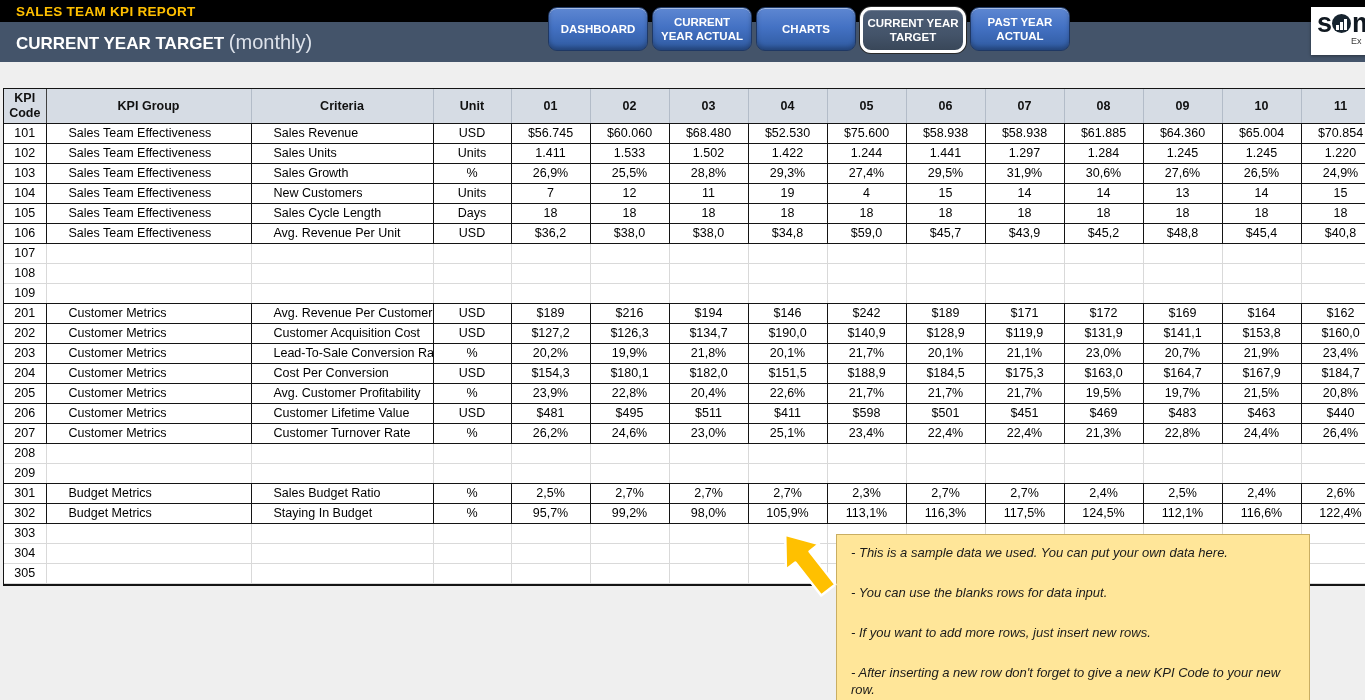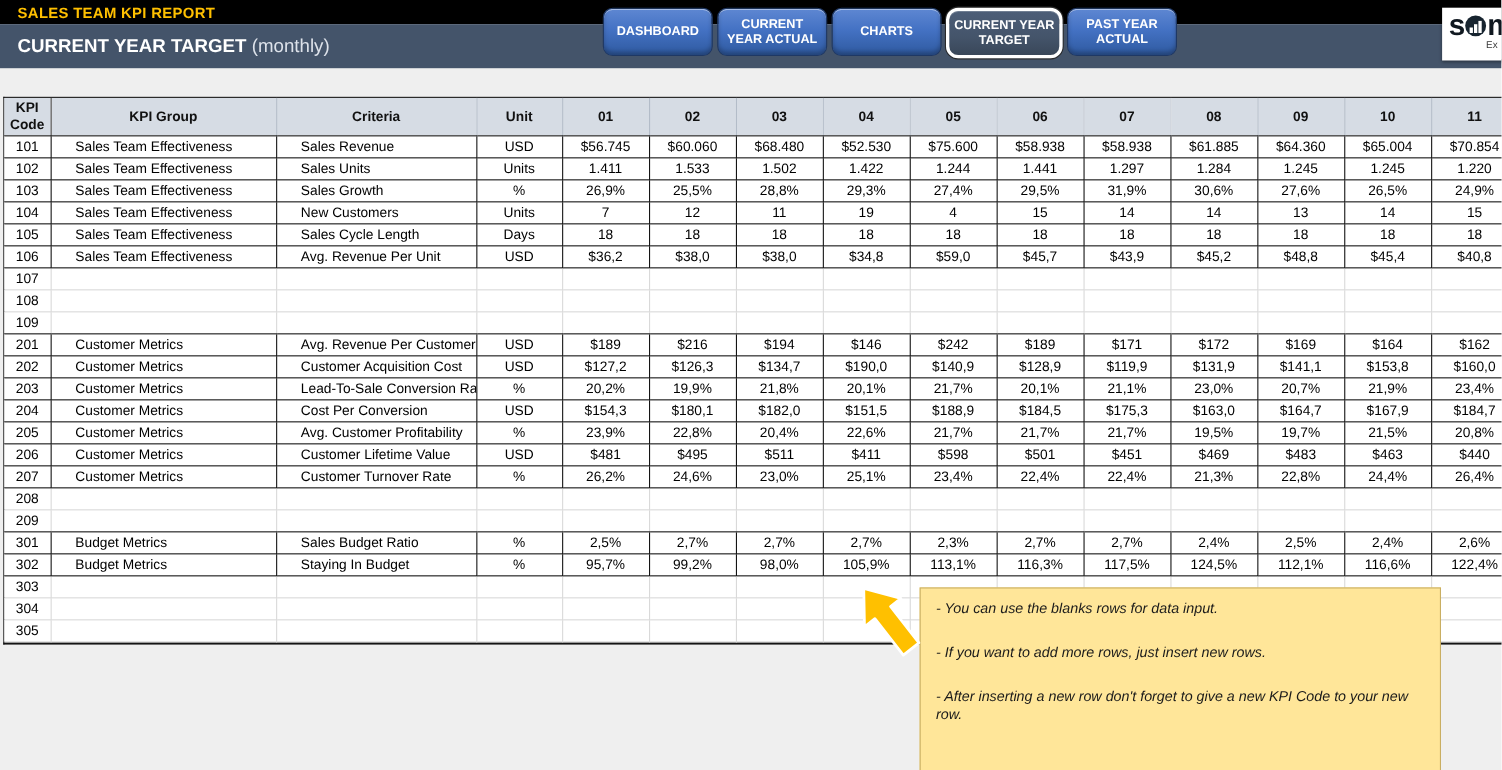--- a/index.html
+++ b/index.html
@@ -6,21 +6,21 @@
   body{width:1365px;height:700px;overflow:hidden;background:#efefef;
        font-family:"Liberation Sans",sans-serif;position:relative;}
   #screen{position:absolute;inset:0;width:1365px;height:700px;overflow:hidden;}
 
   
   .topbar{position:absolute;left:0;top:0;width:1365px;height:22px;background:#000;}
   .topbar .title{color:var(--accent,#FFC000);font-weight:bold;font-size:13.5px;
        line-height:23px;padding-left:16px;letter-spacing:.3px;}
   .subbar{position:absolute;left:0;top:22px;width:1365px;height:40px;background:var(--bar,#44546A);}
   .subbar .sub{color:#fff;font-weight:bold;font-size:17px;line-height:40px;padding-left:16px;}
-  .subbar .sub .suffix{font-weight:normal;font-size:17px;color:#dde2ea;}
+  .subbar .sub .suffix{font-weight:normal;font-size:20px;color:#dde2ea;}
 
   
   .nav{position:absolute;left:548px;top:7px;display:flex;gap:4px;z-index:6;}
   .btn{width:100px;height:44px;border-radius:9px;display:flex;align-items:center;justify-content:center;
        text-align:center;color:#fff;font-weight:bold;font-size:11.5px;line-height:1.25;
        background:linear-gradient(#5e87d2 0%,#4472C4 45%,#2f5aa0 100%);
        border:1px solid #1F3864;box-shadow:inset 0 1px 0 rgba(255,255,255,.45), inset 0 -3px 4px rgba(0,0,0,.25);
        cursor:pointer;padding:2px 4px;box-sizing:border-box;}
   .btn.active{background:linear-gradient(#4d5e77 0%,#44546A 60%,#394759 100%);
        border:3px solid #fff;box-shadow:0 0 0 1px #2a2a2a, inset 0 1px 0 rgba(255,255,255,.2);
@@ -514,18 +514,19 @@
           </tr>
         </tbody>
     </table>
   </div>
 
   <svg class="arrow" width="78" height="82" viewBox="0 0 78 82">
     <polygon points="38,3 17,31 29,31 29,73 47,73 47,31 59,31" transform="rotate(-38 38 40)" fill="#FFC000" stroke="#ffffff" stroke-width="2.5" stroke-linejoin="round"></polygon>
   </svg>
 
   <div class="note">
+      <p>- This is a sample data we used. You can put your own data here.</p>
       <p>- You can use the blanks rows for data input.</p>
       <p>- If you want to add more rows, just insert new rows.</p>
       <p>- After inserting a new row don't forget to give a new KPI Code to your new row.</p>
     </div>
 
 </div>
 
 </body></html>

